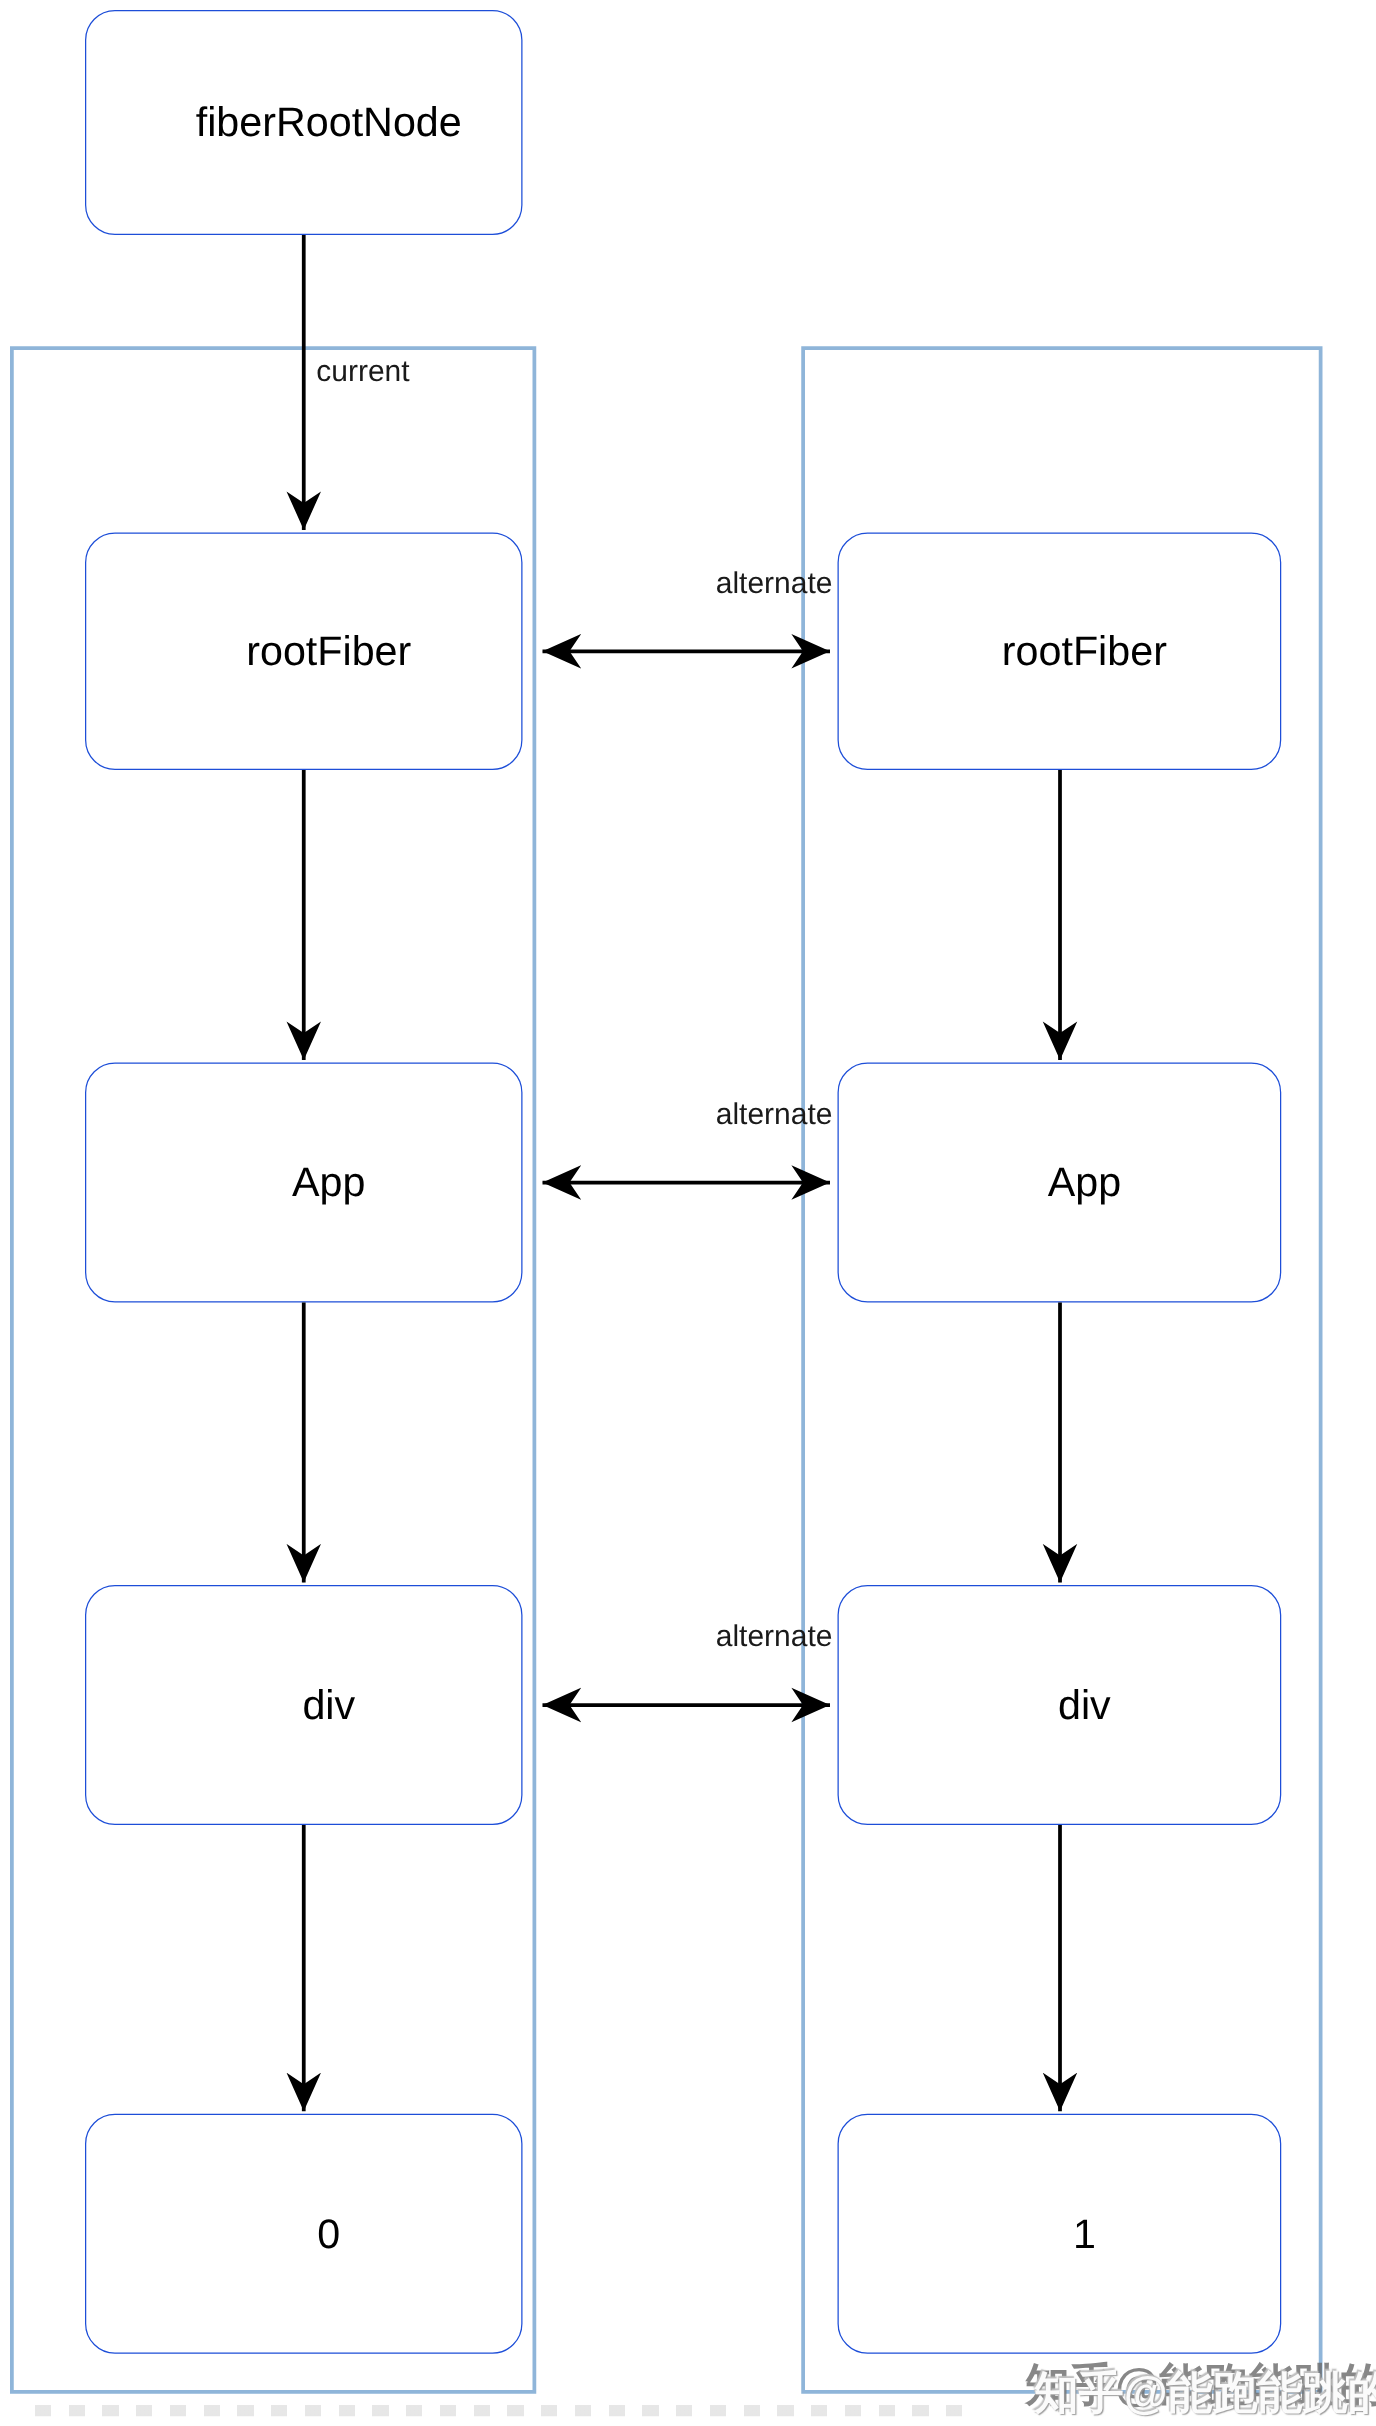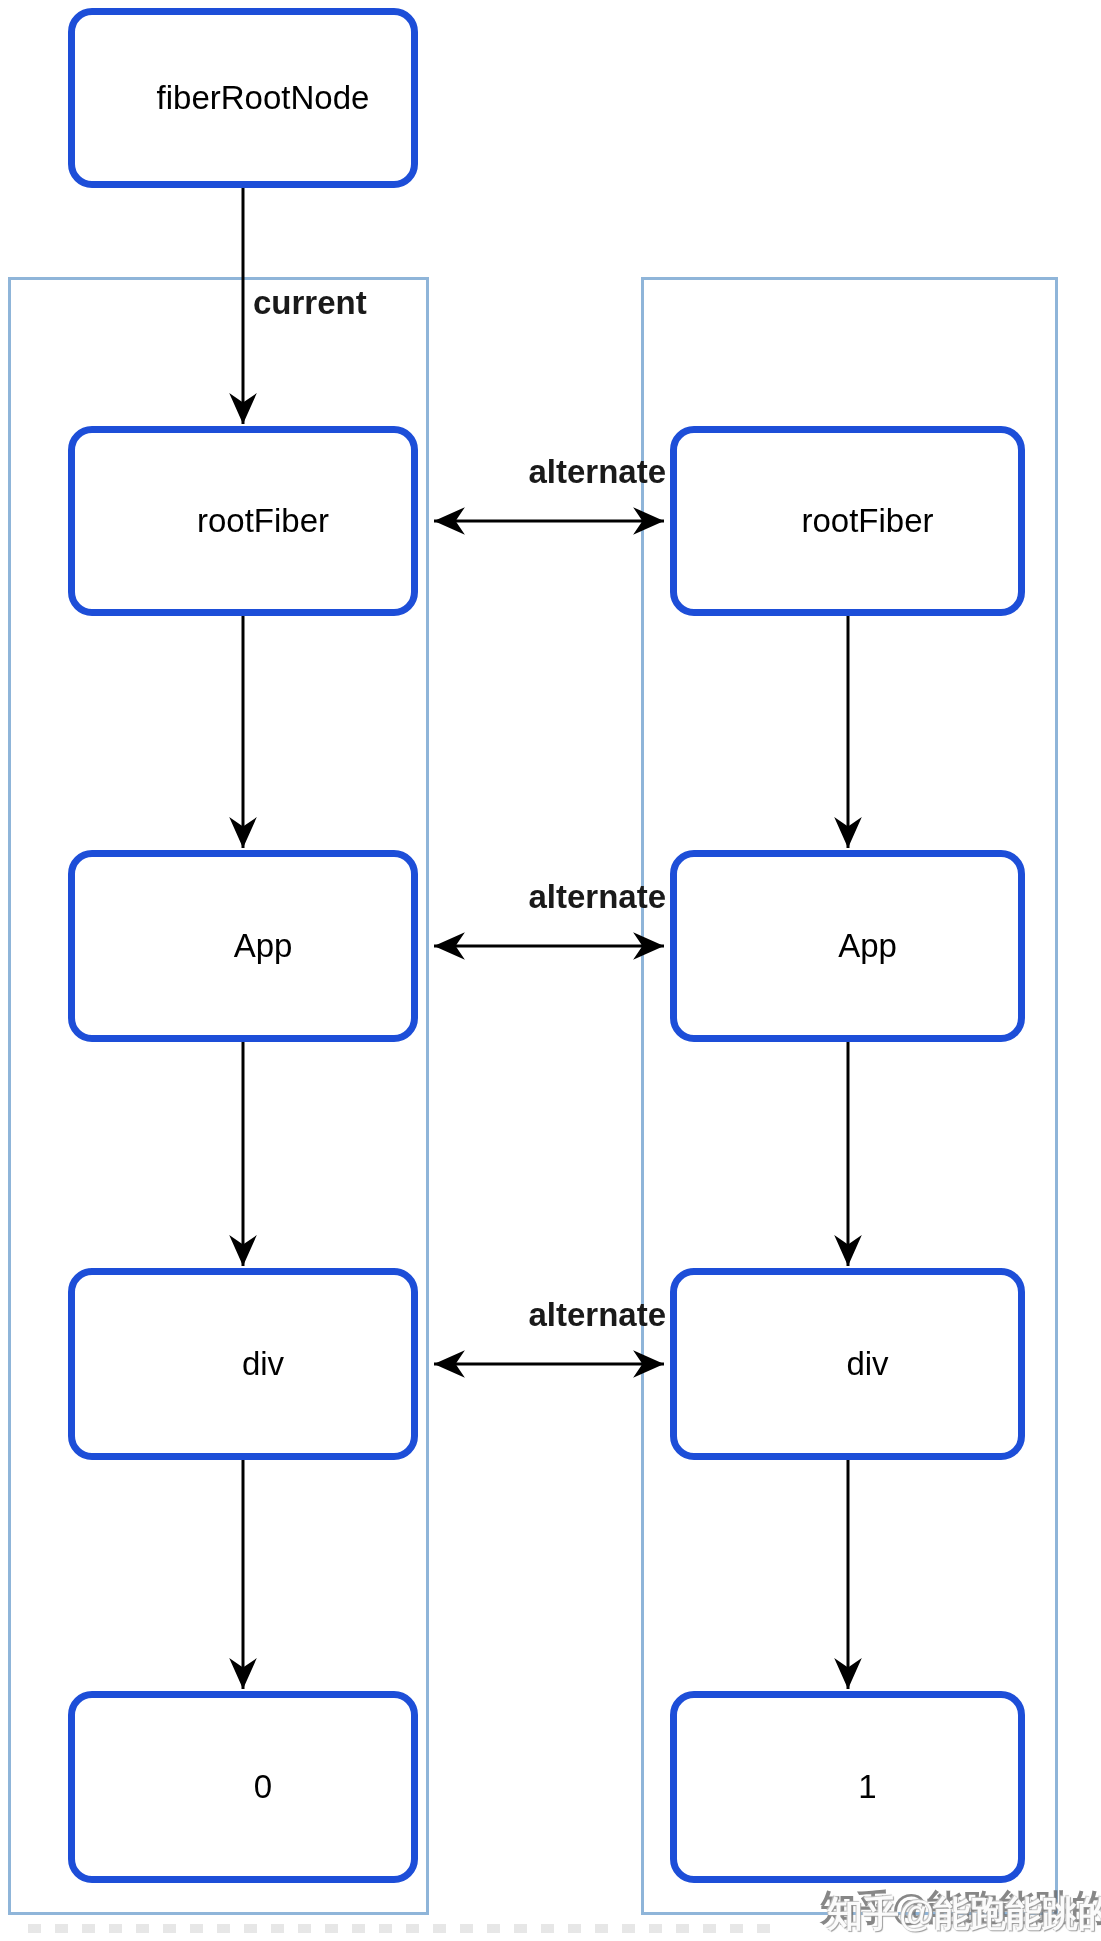--- a/index.html
+++ b/index.html
@@ -13,33 +13,32 @@
   .col {
     position:absolute;
     border:3px solid #8fb5d9;
     box-sizing:border-box;
     background:transparent;
   }
   .node {
     position:absolute;
     box-sizing:border-box;
     background:#ffffff;
-    border:7px solid #1d4ed8;
+    border:1px solid #1d4ed8;
     border-radius:24px;
     display:flex; align-items:center; justify-content:center;
     font-size:33px; color:#000000;
     z-index:3;
     padding-left:40px;
   }
   .edge-label {
     position:absolute;
-    font-size:33px; color:#1a1a1a;
+    font-size:24px; color:#1a1a1a;
     z-index:4;
     white-space:nowrap;
-    font-weight:bold;
   }
   .edge-label.centered { width:234px; text-align:right; }
   svg.arrows {
     position:absolute; left:0; top:0;
     z-index:5; pointer-events:none;
   }
   #watermark {
     position:absolute;
     left:796px; top:1884px;
     width:330px; height:56px;

